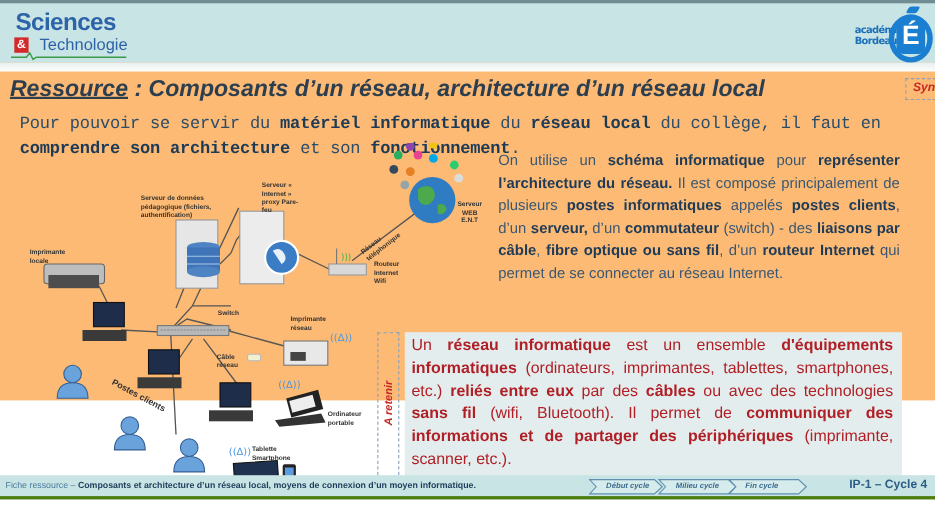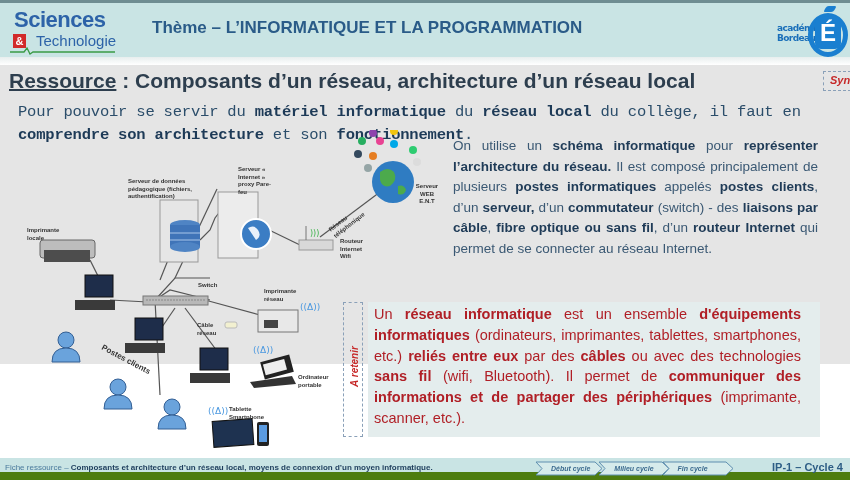--- a/index.html
+++ b/index.html
@@ -1,60 +1,60 @@
 <!DOCTYPE html>
 <html><head>
 <meta charset="utf-8">
 <style>
   * { box-sizing: border-box; margin: 0; padding: 0; }
   html, body { width: 850px; height: 480px; overflow: hidden; background: #ffffff; font-family: "Liberation Sans", sans-serif; }
-  .page { position: relative; width: 850px; height: 364px; background: #e5e5e5; }
+  .page { position: relative; width: 850px; height: 364px; background: #fdba74; }
 
   
   .header { position: absolute; left: 0; top: 0; width: 850px; height: 57px; background: #c9e4e4; border-top: 3px solid #6f8d92; }
   .logo { position: absolute; left: 6px; top: 4px; width: 110px; height: 48px; }
   .logo .sci { position: absolute; left: 8px; top: 0; font-size: 22px; font-weight: bold; color: #2d63a8; letter-spacing: -0.5px; }
   .logo .amp { position: absolute; left: 7px; top: 27px; width: 13px; height: 14px; background: #d22a2a; color: #fff; font-size: 11px; font-weight: bold; line-height: 14px; text-align: center; }
   .logo .tech { position: absolute; left: 30px; top: 25px; font-size: 15px; color: #2d63a8; text-align: center; }
   .logo .pulse { position: absolute; left: 4px; top: 40px; width: 105px; height: 8px; }
   .theme-title { position: absolute; left: 152px; top: 15px; font-size: 17px; font-weight: bold; color: #2a5b88; }
   .academie { position: absolute; left: 770px; top: 2px; width: 80px; height: 56px; }
   .academie .txt { position: absolute; left: 7px; top: 18px; font-size: 9px; line-height: 10px; color: #1a6fb9; font-weight: bold; font-family: "DejaVu Sans", sans-serif; letter-spacing: -0.6px; }
   .academie .ring { position: absolute; left: 38px; top: 8px; width: 40px; height: 44px; border-radius: 50%; border: 5px solid #1a7fd0; }
   .academie .E { position: absolute; left: 45px; top: 12px; width: 26px; height: 32px; background: #1a7fd0; border-radius: 6px; color: #fff; font-weight: bold; font-size: 24px; text-align: center; line-height: 32px; }
   .academie .acc { position: absolute; left: 55px; top: 1px; width: 10px; height: 6px; background: #1a7fd0; transform: skewX(-30deg); border-radius: 2px; }
 
   .band { position: absolute; left: 0; top: 57px; width: 850px; height: 8px; background: linear-gradient(#e8eeee, #ffffff); }
 
   
-  .res-title { position: absolute; left: 9px; top: 69px; font-size: 21px; font-weight: bold; color: #2d3e4e; }
+  .res-title { position: absolute; left: 9px; top: 69px; font-size: 21px; font-weight: bold; color: #2d3e4e; font-style: italic; }
   .res-title .u { text-decoration: underline; text-decoration-thickness: 2px; }
   .synth { position: absolute; left: 775px; top: 71px; width: 63px; height: 20px; border: 1.5px dashed #8aa0b8; font-size: 11px; font-weight: bold; font-style: italic; color: #c62828; text-align: center; line-height: 17px; margin-left: 48px; }
 
   .intro { position: absolute; left: 18px; top: 101px; width: 795px; font-size: 15.5px; line-height: 23px; color: #2b4d6a; font-family: Liberation Mono, monospace; letter-spacing: -0.2px; }
   .intro b { color: #1d3a57; }
 
   
   .diagram { position: absolute; left: 10px; top: 130px; width: 430px; height: 325px; }
   .env-box { position: absolute; left: 7px; top: 24px; width: 210px; height: 16px; background: #9fd0f0; border: 1px solid #6fa9cf; font-size: 7.5px; font-weight: bold; color: #1b2f3e; text-align: center; line-height: 14px; }
   .lbl { position: absolute; font-size: 6px; font-weight: bold; color: #333; line-height: 7.5px; }
   .diagram svg { position: absolute; left: 0; top: 0; }
 
   
   .right-text { position: absolute; left: 453px; top: 136px; width: 365px; font-size: 13.5px; line-height: 20.5px; color: #3a5873; text-align: justify; }
   .right-text b { color: #1f3b57; }
 
   
   .retenir-tab { position: absolute; left: 343px; top: 302px; width: 20px; height: 135px; border: 1.5px dashed #8aa0b8; }
   .retenir-tab span { position: absolute; left: -28px; top: 58px; width: 76px; transform: rotate(-90deg); font-size: 10px; font-weight: bold; font-style: italic; color: #c62828; text-align: center; }
-  .retenir-box { position: absolute; left: 368px; top: 302px; width: 452px; height: 135px; background: #e4eded; padding: 2px 19px 0 6px; font-size: 14.5px; line-height: 20.8px; color: #b01f26; text-align: justify; }
+  .retenir-box { position: absolute; left: 368px; top: 302px; width: 452px; height: 135px; background: #e4eded; padding: 2px 8px 0 6px; font-size: 14.5px; line-height: 20.8px; color: #b01f26; text-align: justify; }
   .retenir-box b { color: #b01f26; }
 
   
-  .footer { position: absolute; left: 0; top: 458px; width: 850px; height: 22px; background: #c9e4e4; border-bottom: 8px solid #4d7c0f; }
+  .footer { position: absolute; left: 0; top: 432px; width: 850px; height: 22px; background: #c9e4e4; border-bottom: 3px solid #4d7c0f; }
   .foot-left { position: absolute; left: 5px; top: 5px; font-size: 8px; color: #4a7a9c; }
   .foot-left b { color: #1d3d5c; }
   .chevrons { position: absolute; left: 535px; top: 3px; height: 15px; display: flex; }
   .chev { position: relative; height: 15px; padding: 0 14px 0 16px; font-size: 7px; font-style: italic; font-weight: bold; color: #3c6b8f; line-height: 15px; margin-right: -6px; }
   .chev svg { position: absolute; left: 0; top: 0; }
   .chev span { position: relative; }
   .ip { position: absolute; left: 772px; top: 3px; font-size: 11px; font-weight: bold; color: #2d5d85; }
 </style>
 </head>
 <body>
@@ -63,21 +63,20 @@
 
   <div class="header">
     <div class="logo">
       <span class="sci">Sciences</span>
       <span class="amp">&amp;</span>
       <span class="tech">Technologie</span>
       <svg class="pulse" viewBox="0 0 105 8" width="105" height="8">
         <polyline points="0,5 14,5 17,1 20,7 23,5 105,5" fill="none" stroke="#3a9a45" stroke-width="1.3"></polyline>
       </svg>
     </div>
-    <div class="theme-title">Thème – L’INFORMATIQUE ET LA PROGRAMMATION</div>
     <div class="academie">
       <div class="txt">
         <span>académie</span><br>
         <span>Bordeaux</span>
       </div>
       <div class="ring"></div>
       <div class="acc"></div>
       <div class="E">É</div>
     </div>
   </div>

